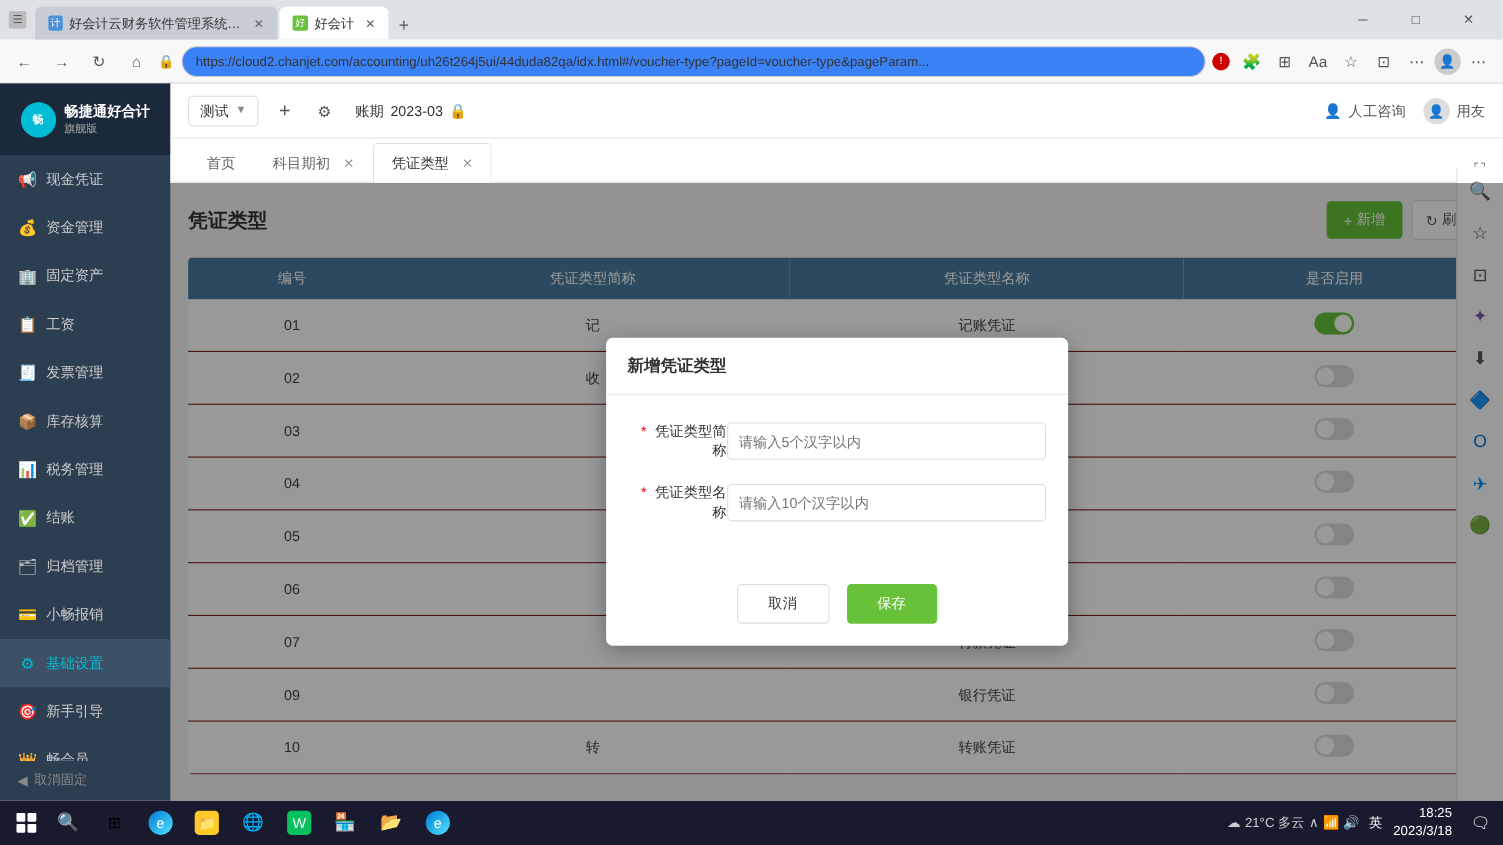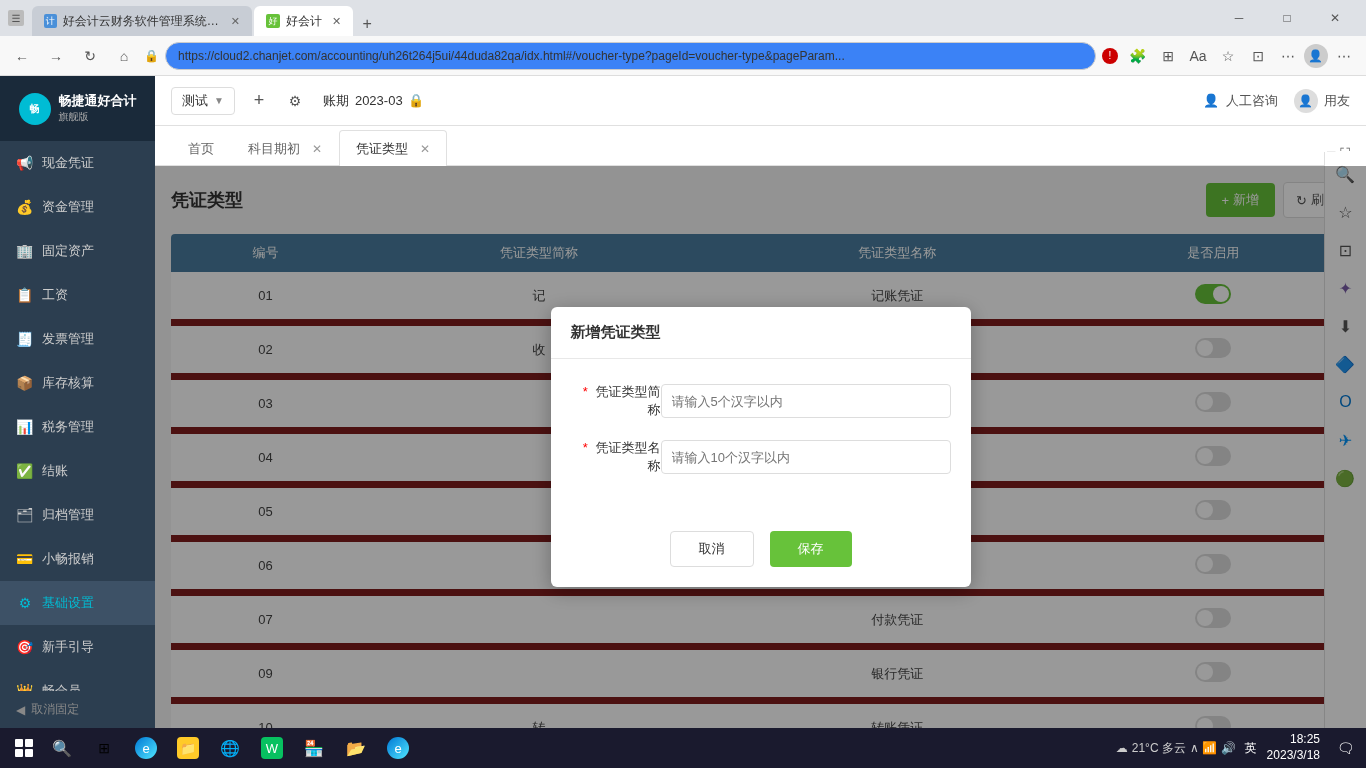--- a/index.html
+++ b/index.html
@@ -93,21 +93,21 @@
     .page-header { display: flex; align-items: center; justify-content: space-between; margin-bottom: 16px; }
     .page-title { font-size: 18px; font-weight: bold; color: #333; }
     .header-actions { display: flex; gap: 8px; align-items: center; }
     .btn-primary { background: #67c23a; color: white; border: none; padding: 8px 16px; border-radius: 4px; cursor: pointer; font-size: 13px; display: flex; align-items: center; gap: 4px; }
     .btn-refresh { background: white; color: #555; border: 1px solid #ddd; padding: 8px 12px; border-radius: 4px; cursor: pointer; font-size: 13px; display: flex; align-items: center; gap: 4px; }
 
     
     .data-table { width: 100%; border-collapse: collapse; background: white; border-radius: 4px; overflow: hidden; }
     .data-table thead { background: #4a7c9e; color: white; }
     .data-table thead th { padding: 10px 16px; text-align: center; font-size: 13px; font-weight: normal; }
-    .data-table tbody tr { border-bottom: 7px solid #7f1d1d; }
+    .data-table tbody tr { border-bottom: 1px solid #7f1d1d; }
     .data-table tbody td { padding: 12px 16px; text-align: center; font-size: 13px; color: #444; }
 
     
     .toggle { width: 36px; height: 20px; border-radius: 10px; background: #ddd; position: relative; cursor: pointer; display: inline-block; }
     .toggle.on { background: #67c23a; }
     .toggle::after { content: ''; width: 16px; height: 16px; background: white; border-radius: 50%; position: absolute; top: 2px; left: 2px; transition: left 0.2s; }
     .toggle.on::after { left: 18px; }
 
     
     .dialog-overlay {

